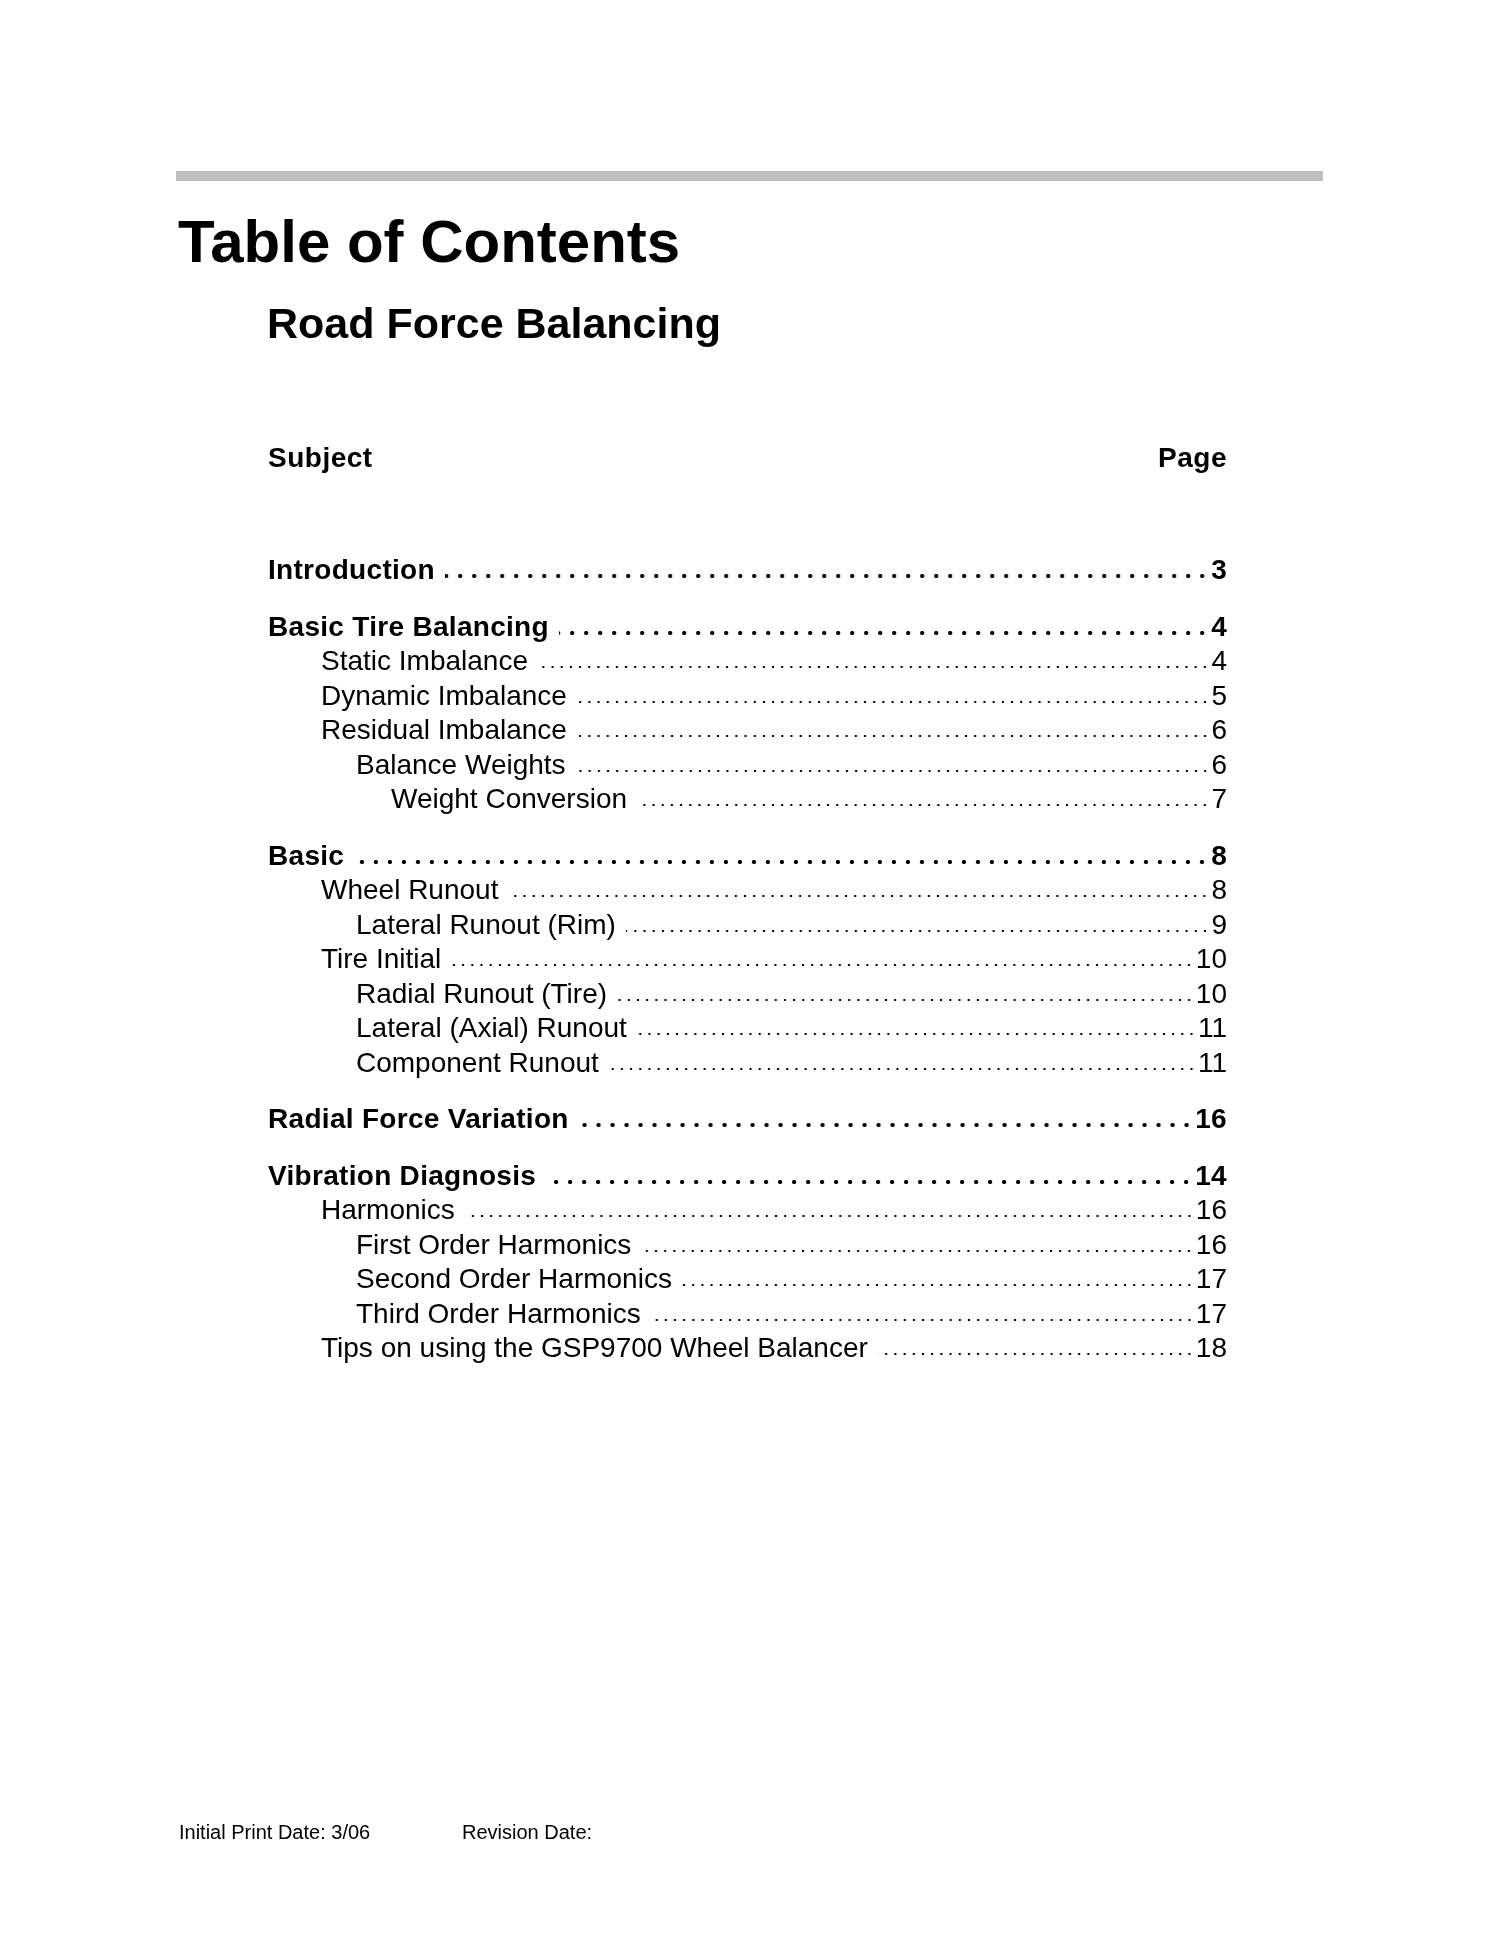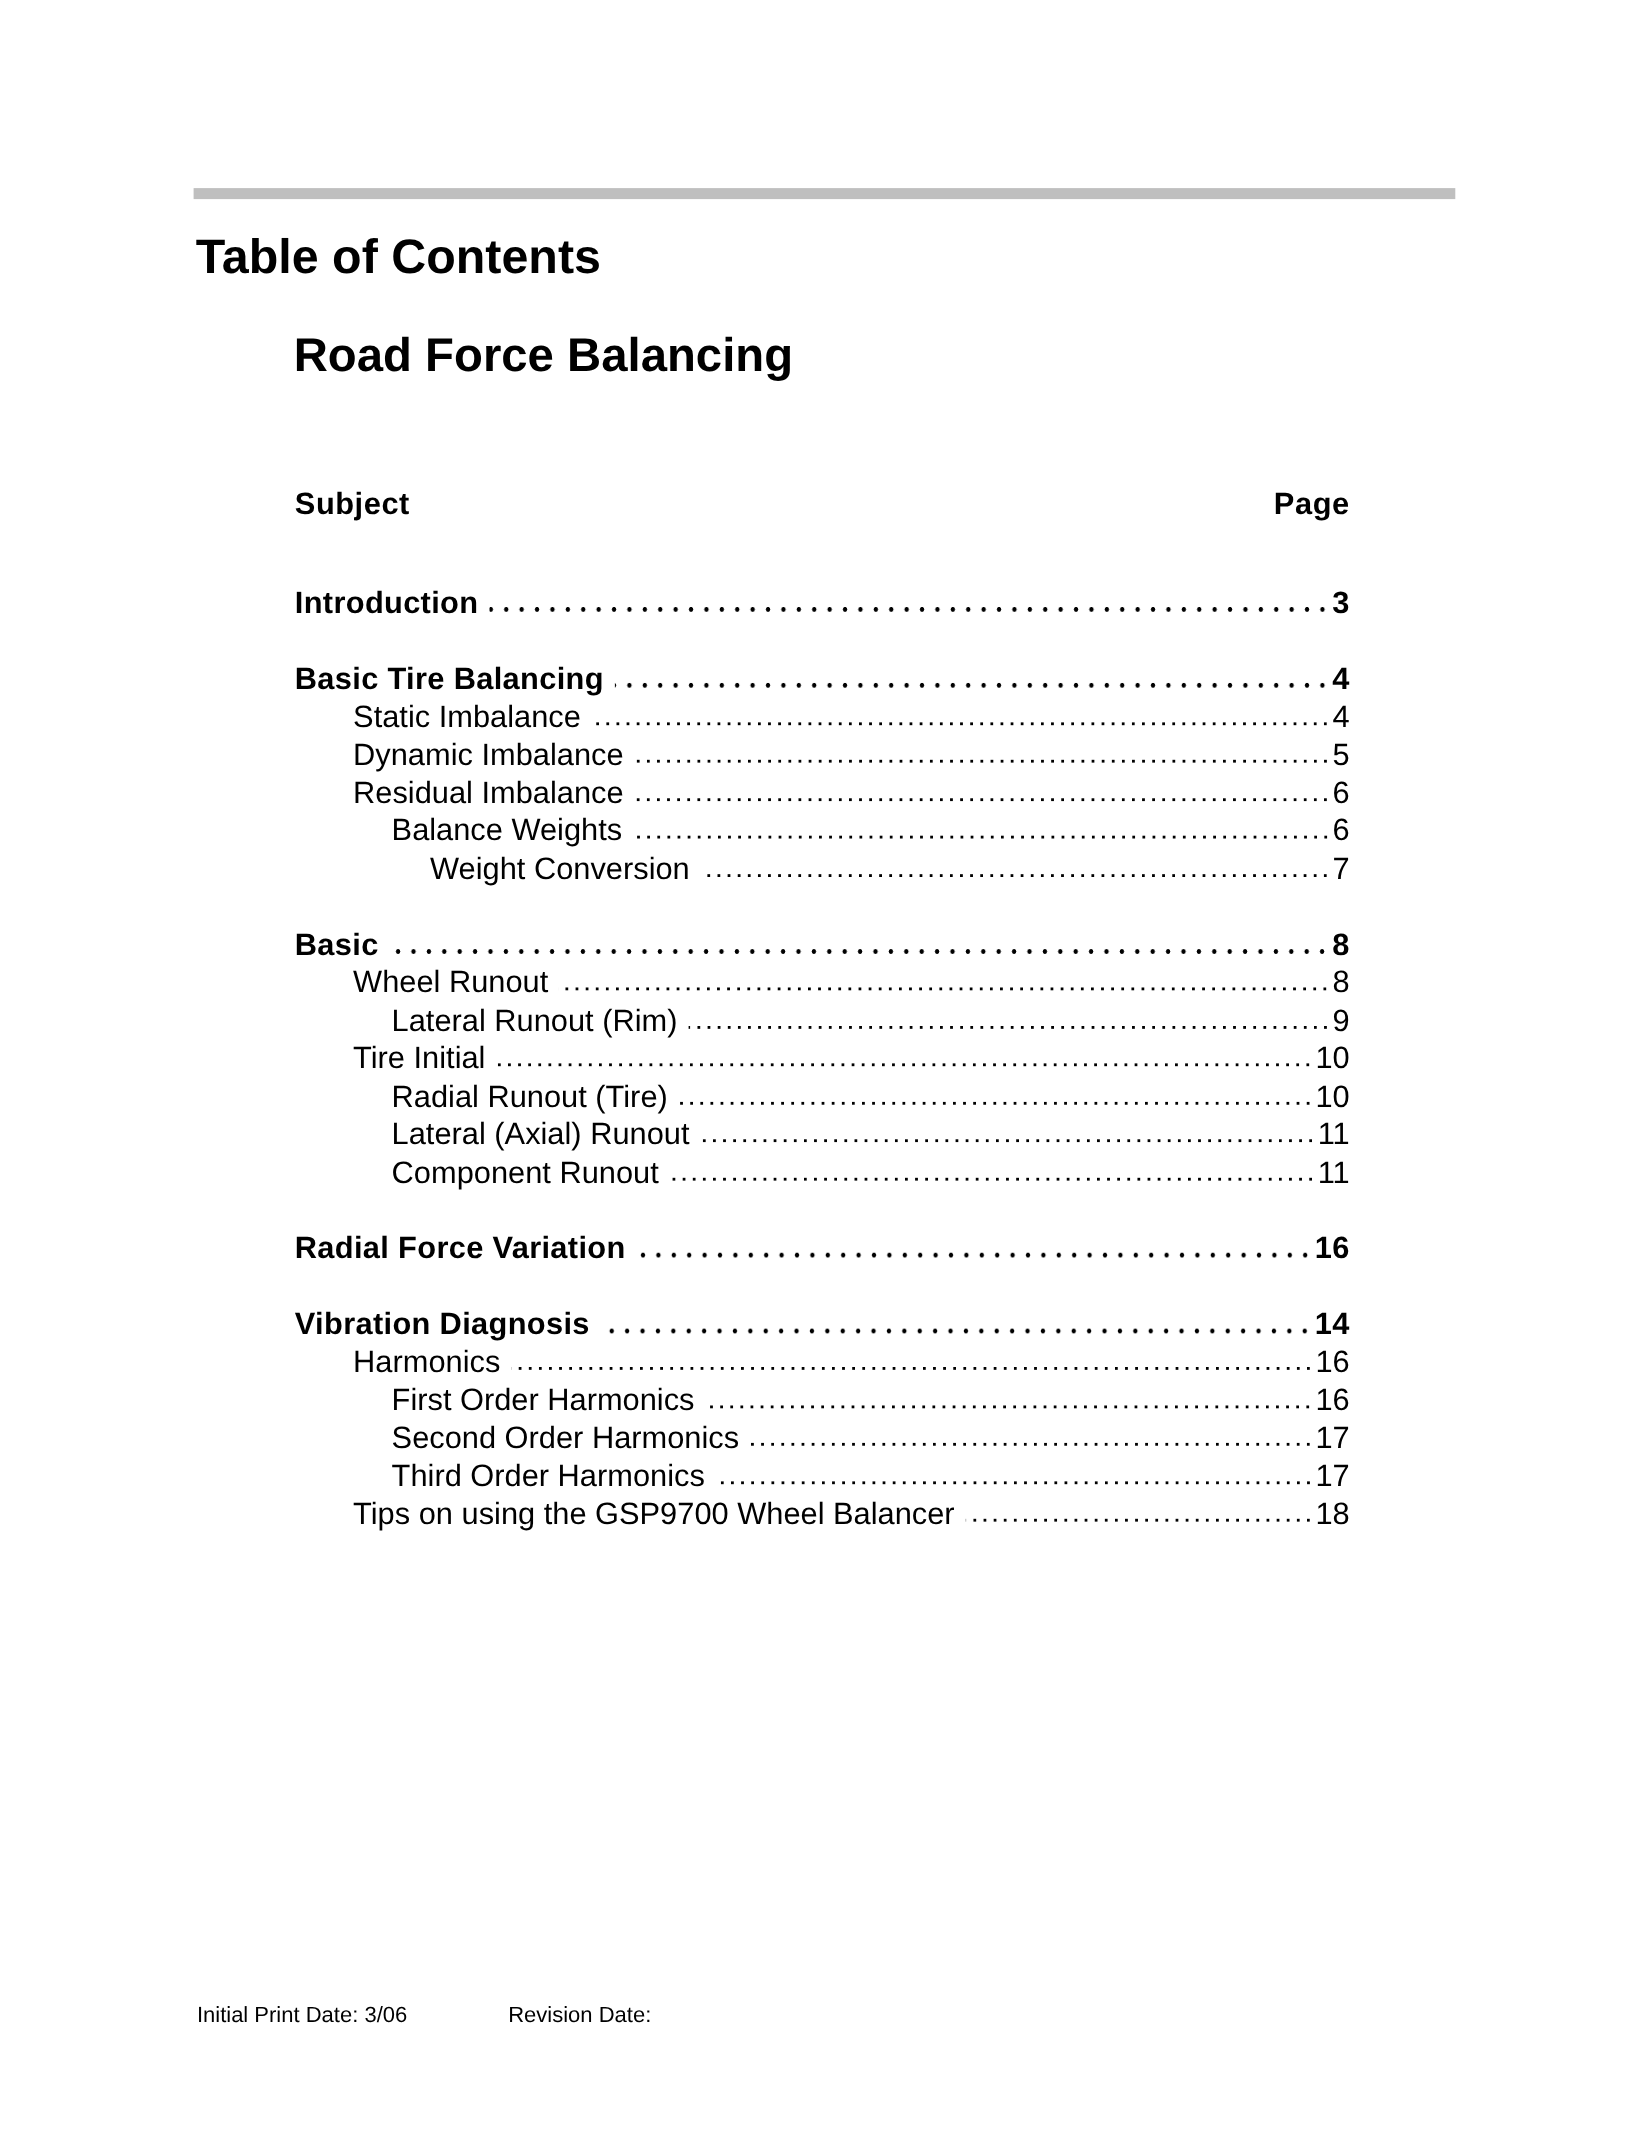--- a/index.html
+++ b/index.html
@@ -21,21 +21,21 @@
     top: 171px;
     width: 1147px;
     height: 10px;
     background: #bfbfbf;
   }
   .doc-title {
     position: absolute;
     left: 178px;
     top: 212px;
     margin: 0;
-    font-size: 44px;
+    font-size: 60px;
     font-weight: bold;
     letter-spacing: 0px;
     line-height: 1;
     white-space: nowrap;
   }
   .doc-subtitle {
     position: absolute;
     left: 267px;
     top: 302px;
     margin: 0;
@@ -72,21 +72,21 @@
     display: flex;
     align-items: baseline;
     height: 34.5px;
     line-height: 34.5px;
     font-size: 28px;
     white-space: nowrap;
   }
   .toc-row.gap-before {
     margin-top: 34.5px;
   }
-  .toc-row.lvl0 { padding-left: 0; font-weight: bold; letter-spacing: 0.3px; }
+  .toc-row.lvl0 { padding-left: 0; font-weight: bold; letter-spacing: 0.3px; margin-top: 22px; }
   .toc-row.lvl1 { padding-left: 53px; }
   .toc-row.lvl2 { padding-left: 88px; justify-content: space-between; }
   .toc-row.lvl3 { padding-left: 123px; text-align: center; }
   .toc-label {
     flex: 0 0 auto;
     padding-right: 10px;
   }
   .toc-leader {
     flex: 1 1 auto;
     height: 6px;

